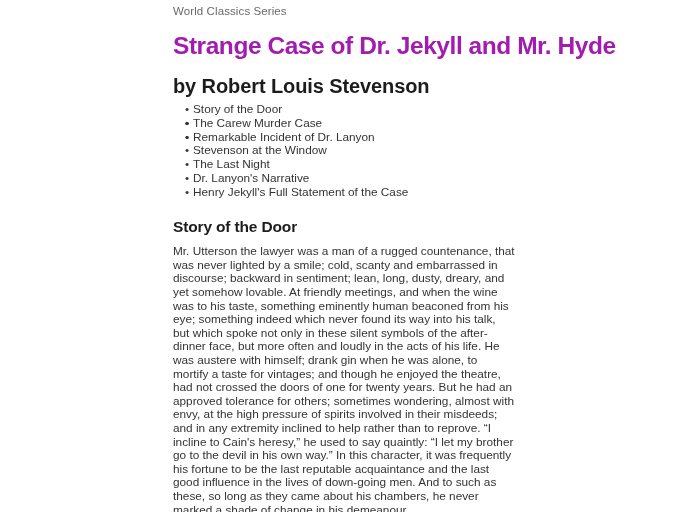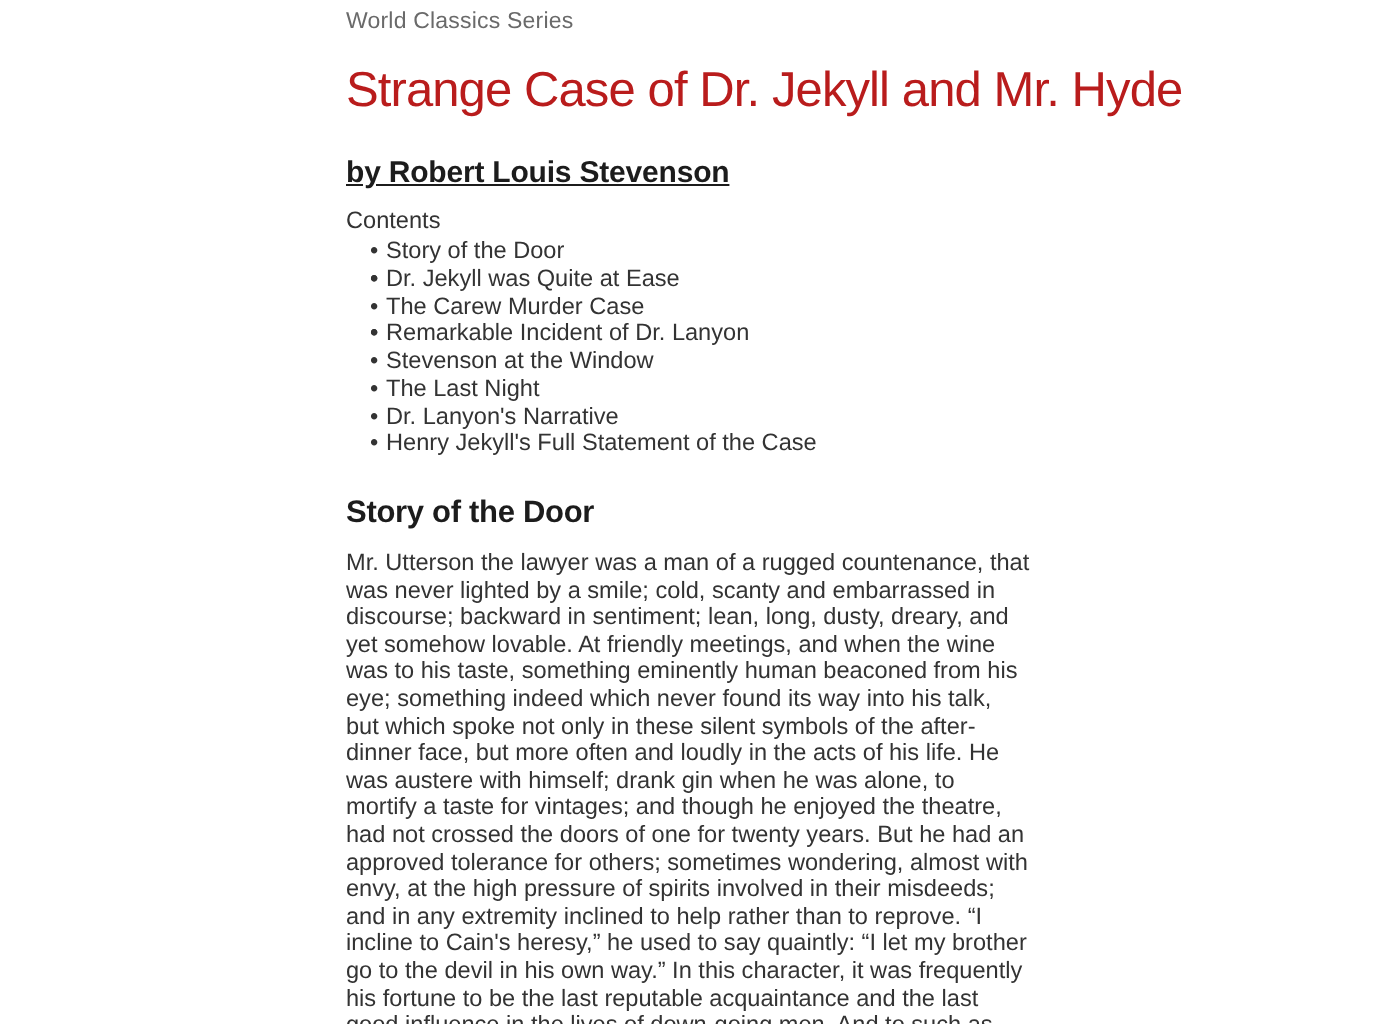--- a/index.html
+++ b/index.html
@@ -32,35 +32,34 @@
     font-size: 11.5px;
     line-height: 15px;
     color: #6a6a6a;
     letter-spacing: 0.1px;
     margin: 0 0 12px 0;
   }
 
   .book-title {
     font-size: 24.5px;
     line-height: 30px;
-    font-weight: normal;
-    color: #b91c1c;
+    font-weight: bold;
+    color: #a21caf;
     letter-spacing: -0.45px;
     margin: 0 0 16px 0;
     white-space: nowrap;
   }
 
   .byline {
-    font-size: 15px;
+    font-size: 20px;
     line-height: 19px;
     font-weight: bold;
     color: #1c1c1c;
     letter-spacing: -0.1px;
     margin: 0 0 7px 0;
-    text-decoration: underline;
   }
 
   .contents-label {
     font-size: 11.8px;
     line-height: 15px;
     color: #333333;
     margin: 0 0 1px 0;
   }
 
   ul.contents-list {
@@ -111,33 +110,31 @@
 
 <div class="page">
   <div class="content">
 
     <div class="series-label">World Classics Series</div>
 
     <h1 class="book-title">Strange Case of Dr. Jekyll and Mr. Hyde</h1>
 
     <h2 class="byline">by Robert Louis Stevenson</h2>
 
-    <div class="contents-label">Contents</div>
 
     <ul class="contents-list">
       <li>
         <span class="bullet">•</span>
         <span>Story of the Door</span>
       </li>
       <li>
         <span class="bullet">•</span>
       </li>
       <li>
         <span class="bullet">•</span>
-        <span>Dr. Jekyll was Quite at Ease</span>
       </li>
       <li>
         <span class="bullet">•</span>
         <span>The Carew Murder Case</span>
       </li>
       <li>
         <span class="bullet">•</span>
       </li>
       <li>
         <span class="bullet">•</span>

